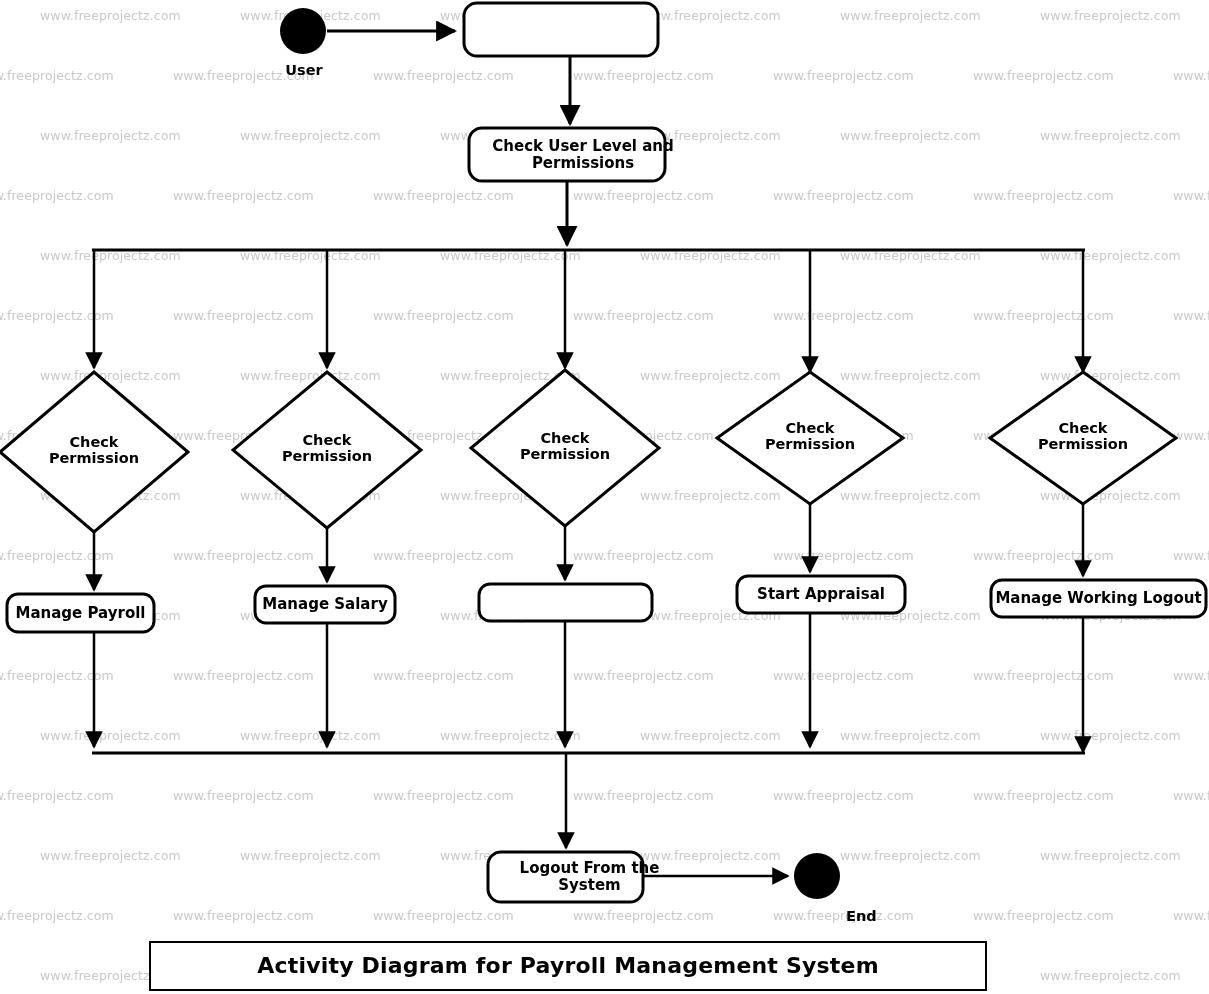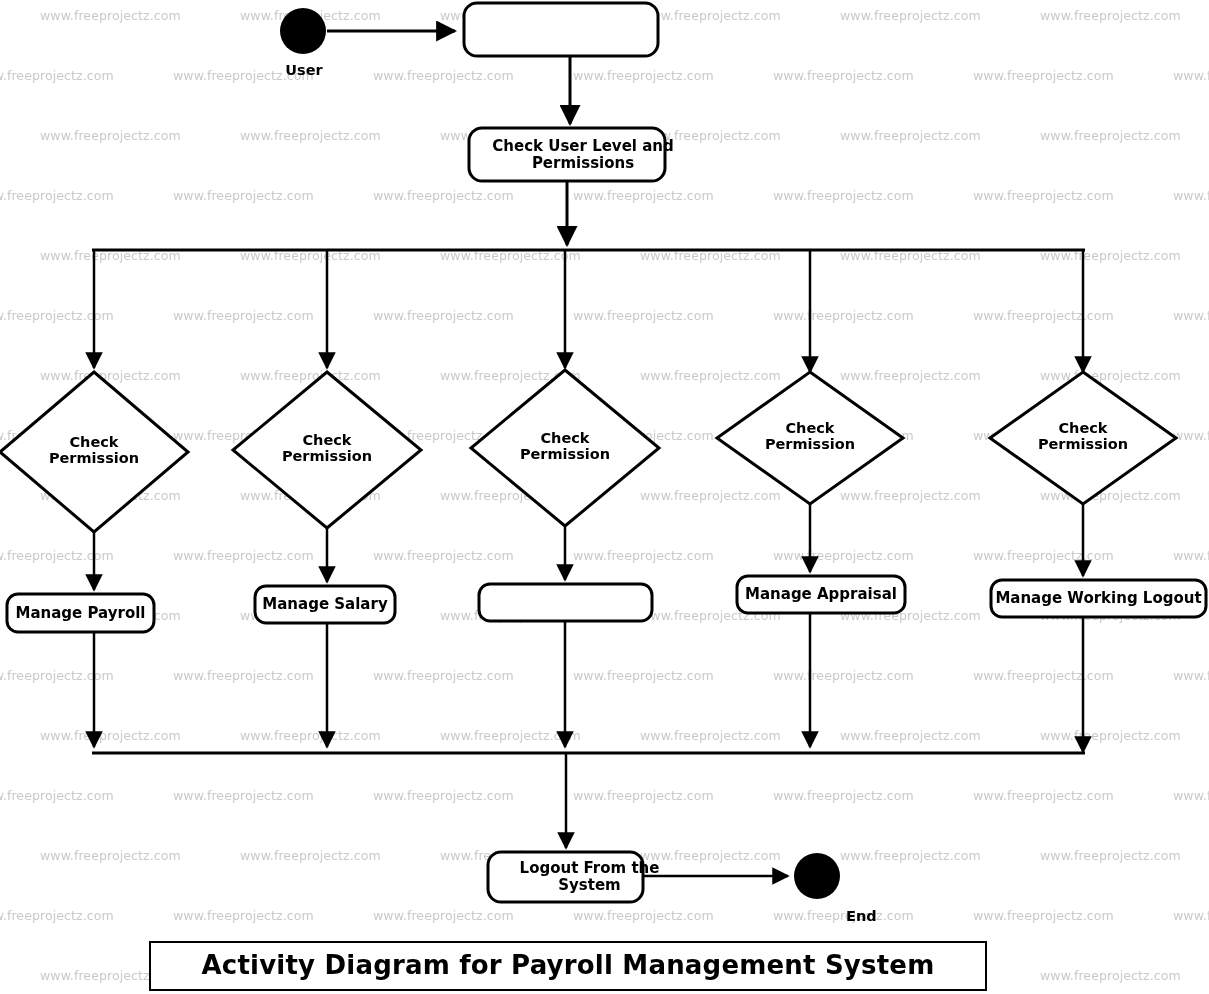--- a/index.html
+++ b/index.html
@@ -68,21 +68,21 @@
     line-height: 1.12;
     white-space: pre-line;
     display: flex;
     align-items: center;
     justify-content: center;
   }
   .action-label { font-size: 15px; }
   .decision-label { font-size: 14.5px; }
   .terminal-label { font-size: 14.5px; }
   .title-label {
-    font-size: 26px;
+    font-size: 22px;
     letter-spacing: 0.2px;
   }
 </style>
 </head>
 <body>
 
 <div id="canvas">
 
   <div id="watermark-layer">
       <span class="wm" style="left: 40px; top: 8px;">www.freeprojectz.com</span>
@@ -275,21 +275,21 @@
 Permission</div>
   <div class="node-label decision-label" style="left:505px; top:424px; width:120px; height:44px;">Check
 Permission</div>
   <div class="node-label decision-label" style="left:750px; top:414px; width:120px; height:44px;">Check
 Permission</div>
   <div class="node-label decision-label" style="left:1023px; top:414px; width:120px; height:44px;">Check
 Permission</div>
 
   <div class="node-label action-label" style="left:7px; top:594px; width:147px; height:38px;">Manage Payroll</div>
   <div class="node-label action-label" style="left:255px; top:586px; width:140px; height:37px;">Manage Salary</div>
-  <div class="node-label action-label" style="left:737px; top:576px; width:168px; height:37px;">Manage Appraisal</div>
+  <div class="node-label action-label" style="left:737px; top:576px; width:168px; height:37px;">Start Appraisal</div>
   <div class="node-label action-label" style="left:991px; top:580px; width:215px; height:37px;">Manage Working Logout</div>
 
   <div class="node-label action-label" style="left:488px; top:852px; width:155px; height:50px;padding-left:24px;">Logout From the
 System</div>
 
   <div class="node-label terminal-label" style="left:846px; top:866px; width:50px; height:20px; justify-content:flex-start;margin-top:40px;">End</div>
 
   <div class="node-label title-label" style="left:150px; top:942px; width:836px; height:48px;">Activity Diagram for Payroll Management System</div>
 
 </div>

